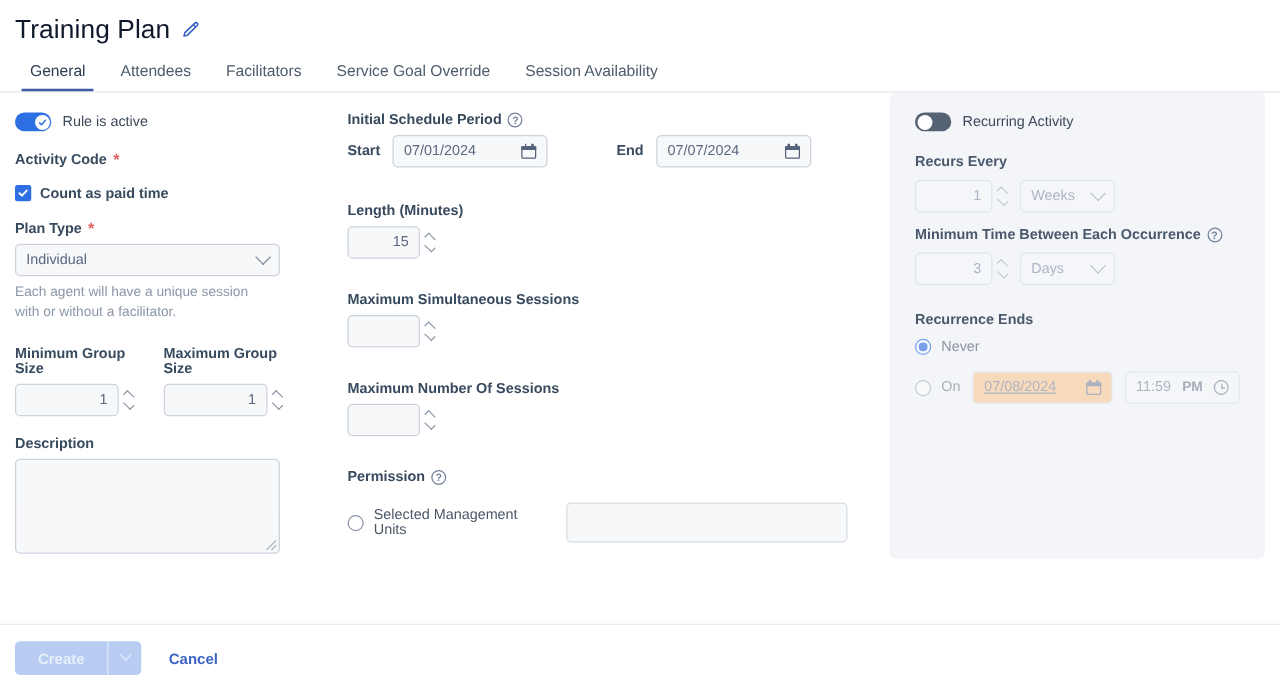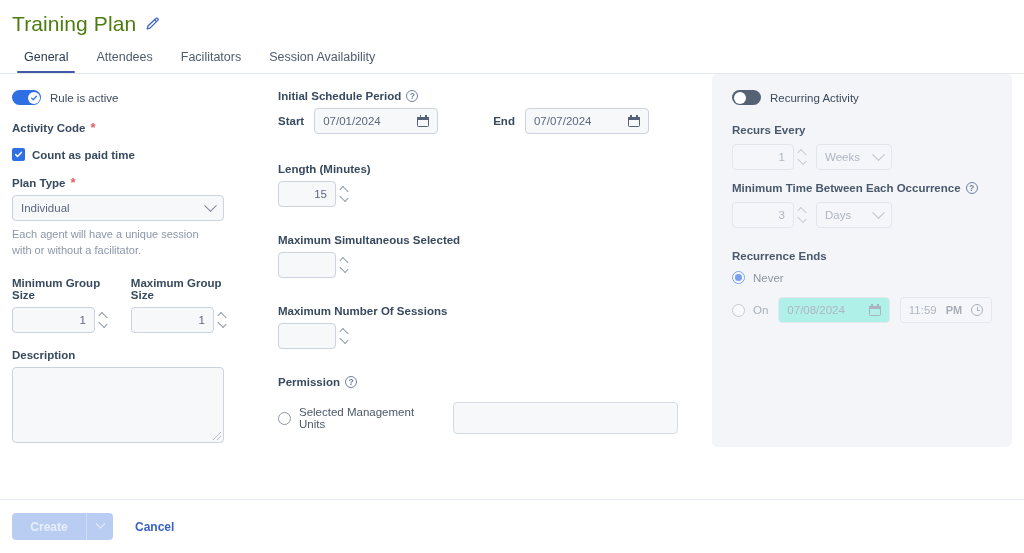--- a/index.html
+++ b/index.html
@@ -16,21 +16,21 @@
 
   
   .page-header {
     padding: 12px 0 0 12px;
     height: 42px;
   }
   .title-row { display: flex; align-items: center; gap: 9px; }
   .page-title {
     font-size: 21px;
     font-weight: 400;
-    color: #4d7c0f;
+    color: #0f172a;
     letter-spacing: .1px;
   }
   .edit-icon { display: inline-flex; align-items: center; cursor: pointer; }
 
   
   .tabs {
     display: flex;
     align-items: flex-end;
     height: 32px;
     border-bottom: 1px solid #e3e7ee;
@@ -260,22 +260,23 @@
     width: 76px;
     justify-content: space-between;
     margin-left: 10px;
   }
   .rp-row { display: flex; align-items: center; }
 
   .date-time-row { display: flex; align-items: center; gap: 10px; }
   .rp-date {
     width: 116px;
     justify-content: space-between;
-    background: #5eead4;
+    background: #fdba74;
     border-color: #d3d9e2;
+    text-decoration: underline;
   }
   .rp-time {
     width: 92px;
     justify-content: center;
     gap: 9px;
     background: #f7f8fa;
     border-color: #d3d9e2;
   }
   .clock-ico {
     width: 12px; height: 12px;
@@ -352,20 +353,21 @@
         <path d="M10.3 2.9l2 2" stroke="#3b63c4" stroke-width="1.4"></path>
       </svg>
     </span>
   </div>
 </div>
 
 <div class="tabs">
   <div class="tab active">General</div>
   <div class="tab">Attendees</div>
   <div class="tab">Facilitators</div>
+  <div class="tab">Service Goal Override</div>
   <div class="tab">Session Availability</div>
 </div>
 
 <div class="content">
 
   <div class="col col-left">
 
     <div class="toggle-row" style="margin-top:16px;">
       <span class="toggle">
         <span class="knob">
@@ -473,21 +475,21 @@
       <div class="stepper">
         <div class="inp" style="width:58px;">15</div>
         <span class="arrows">
           <span class="arrow-up"></span>
           <span class="arrow-dn"></span>
         </span>
       </div>
     </div>
 
     <div style="margin-top:27px;">
-      <div class="field-label">Maximum Simultaneous Selected</div>
+      <div class="field-label">Maximum Simultaneous Sessions</div>
       <div class="stepper">
         <div class="inp" style="width:58px;"></div>
         <span class="arrows">
           <span class="arrow-up"></span>
           <span class="arrow-dn"></span>
         </span>
       </div>
     </div>
 
     <div style="margin-top:27px;">

